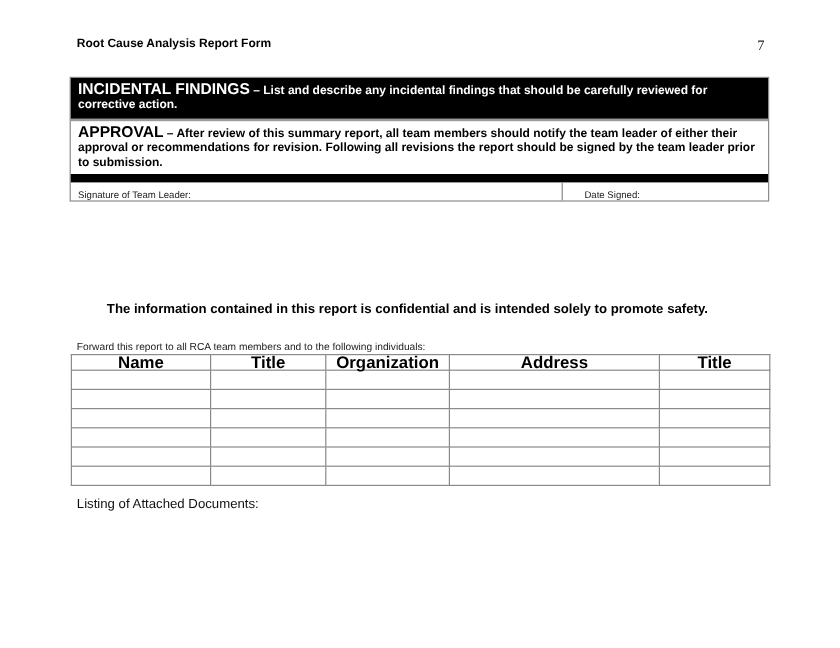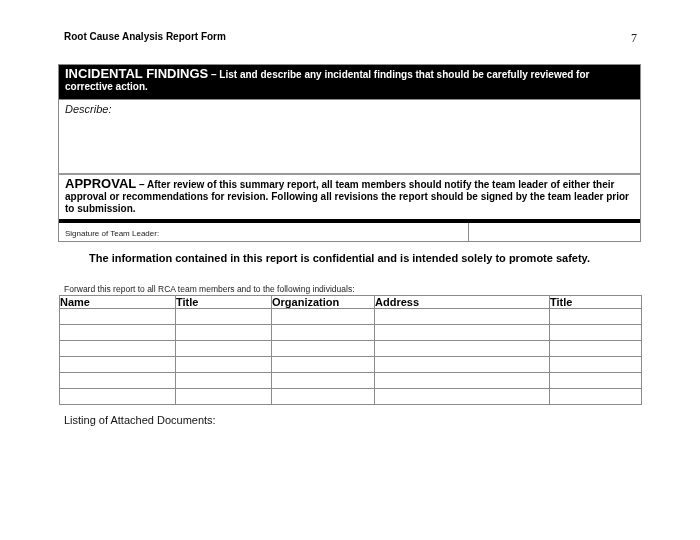--- a/index.html
+++ b/index.html
@@ -69,21 +69,21 @@
       font-size: 10px;
       font-weight: bold;
       line-height: 12px;
     }
     .approval .big {
       font-size: 13px;
       font-weight: bold;
     }
     .sig-row {
       display: flex;
-      border-top: 4px solid #000000;
+      border-top: 7px solid #000000;
       height: 22px;
       box-sizing: border-box;
       font-size: 8px;
       color: #222;
       gap: 12px;
     }
     .sig-cell {
       padding: 6px 6px 0 6px;
       box-sizing: border-box;
     }
@@ -117,23 +117,23 @@
       width: 582px;
       border-collapse: collapse;
       table-layout: fixed;
     }
     .dist-table th, .dist-table td {
       border: 1px solid #8a8a8a;
       padding: 0;
     }
     .dist-table th {
       height: 12px;
-      font-size: 11px;
-      font-weight: bold;
-      text-align: left;
+      font-size: 14px;
+      font-weight: bold;
+      text-align: center;
       line-height: 10px;
     }
     .dist-table td {
       height: 15px;
     }
     .attached {
       position: absolute;
       left: 64px;
       top: 414px;
       font-size: 11px;
@@ -142,30 +142,30 @@
   </style>
 </head>
 <body>
 
 <div class="page-header-title">Root Cause Analysis Report Form</div>
 <div class="page-number">7</div>
 
 <div class="form-box">
   <div class="findings-header">
     <span class="big">INCIDENTAL FINDINGS</span><span> – List and describe any incidental findings that should be carefully reviewed for corrective action.</span>
-  </div>
-  <div class="describe-area">
-    <span>Describe:</span>
   </div>
   <div class="approval">
     <span class="big">APPROVAL</span><span> – After review of this summary report, all team members should notify the team leader of either their approval or recommendations for revision.  Following all revisions the report should be signed by the team leader prior to submission.</span>
   </div>
   <div class="sig-row">
     <div class="sig-cell left">
       <span>Signature of Team Leader:</span>
+    </div>
+    <div class="sig-cell right">
+      <span>Date Signed:</span>
     </div>
   </div>
 </div>
 
 <div class="confidential">The information contained in this report is confidential and is intended solely to promote safety.</div>
 <div class="forward">Forward this report to all RCA team members and to the following individuals:</div>
 
 <table class="dist-table">
   <colgroup>
     <col style="width:116px">

